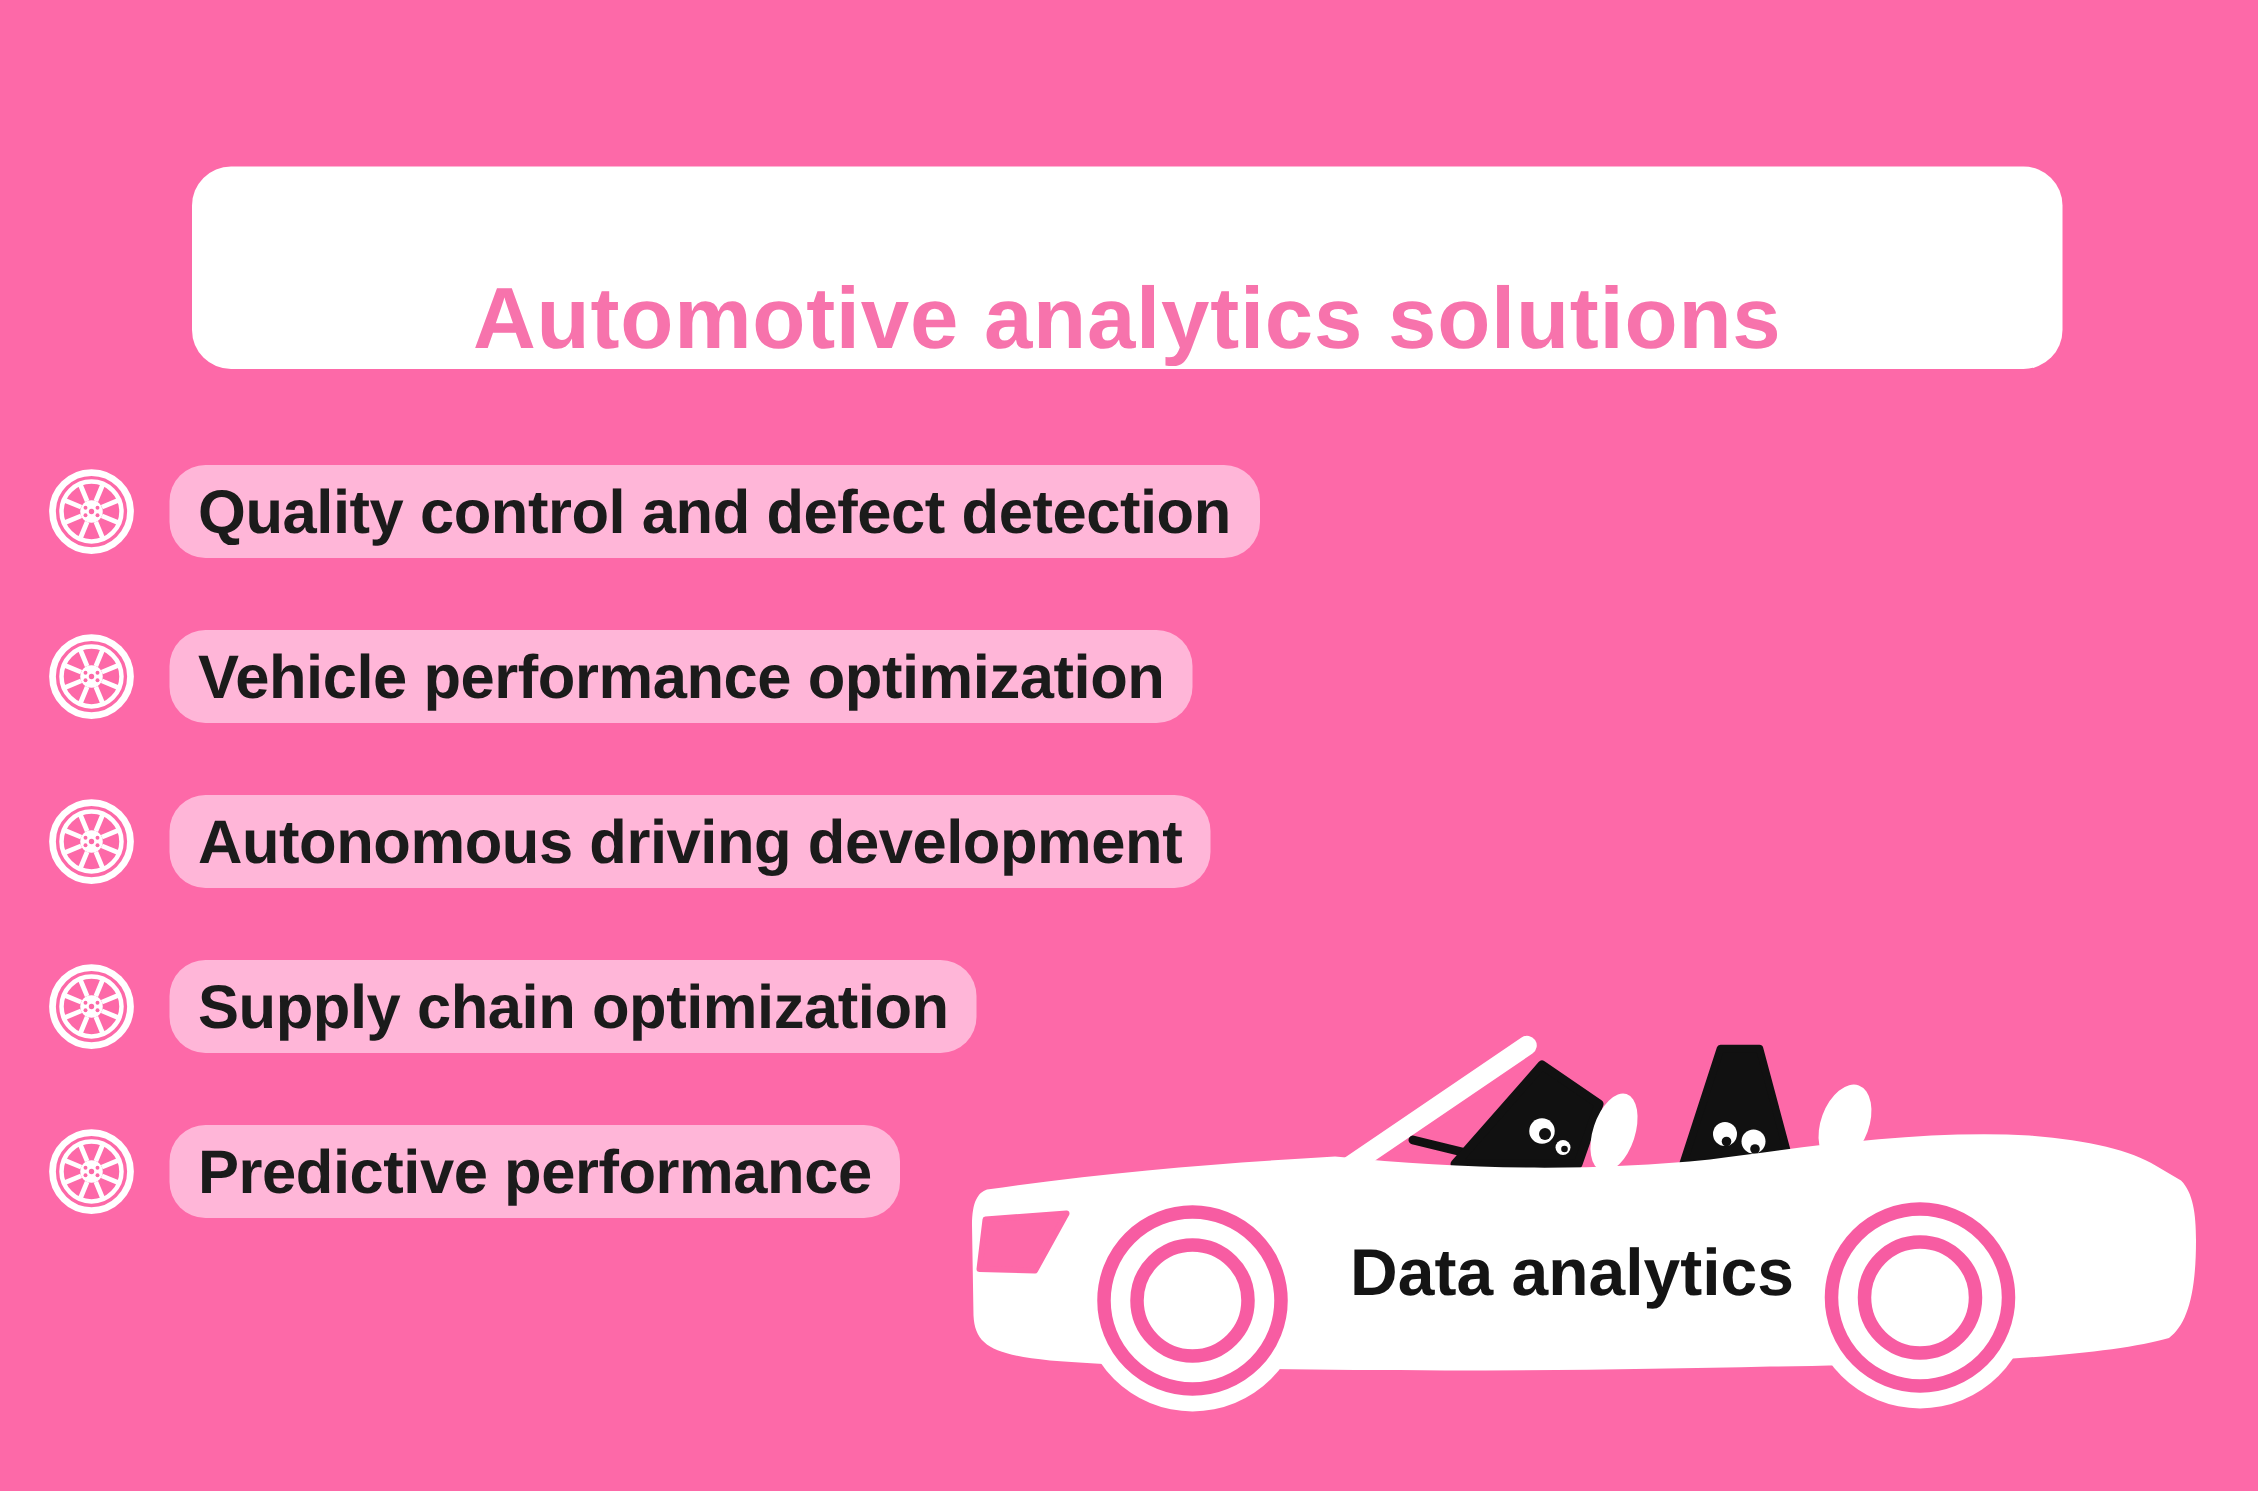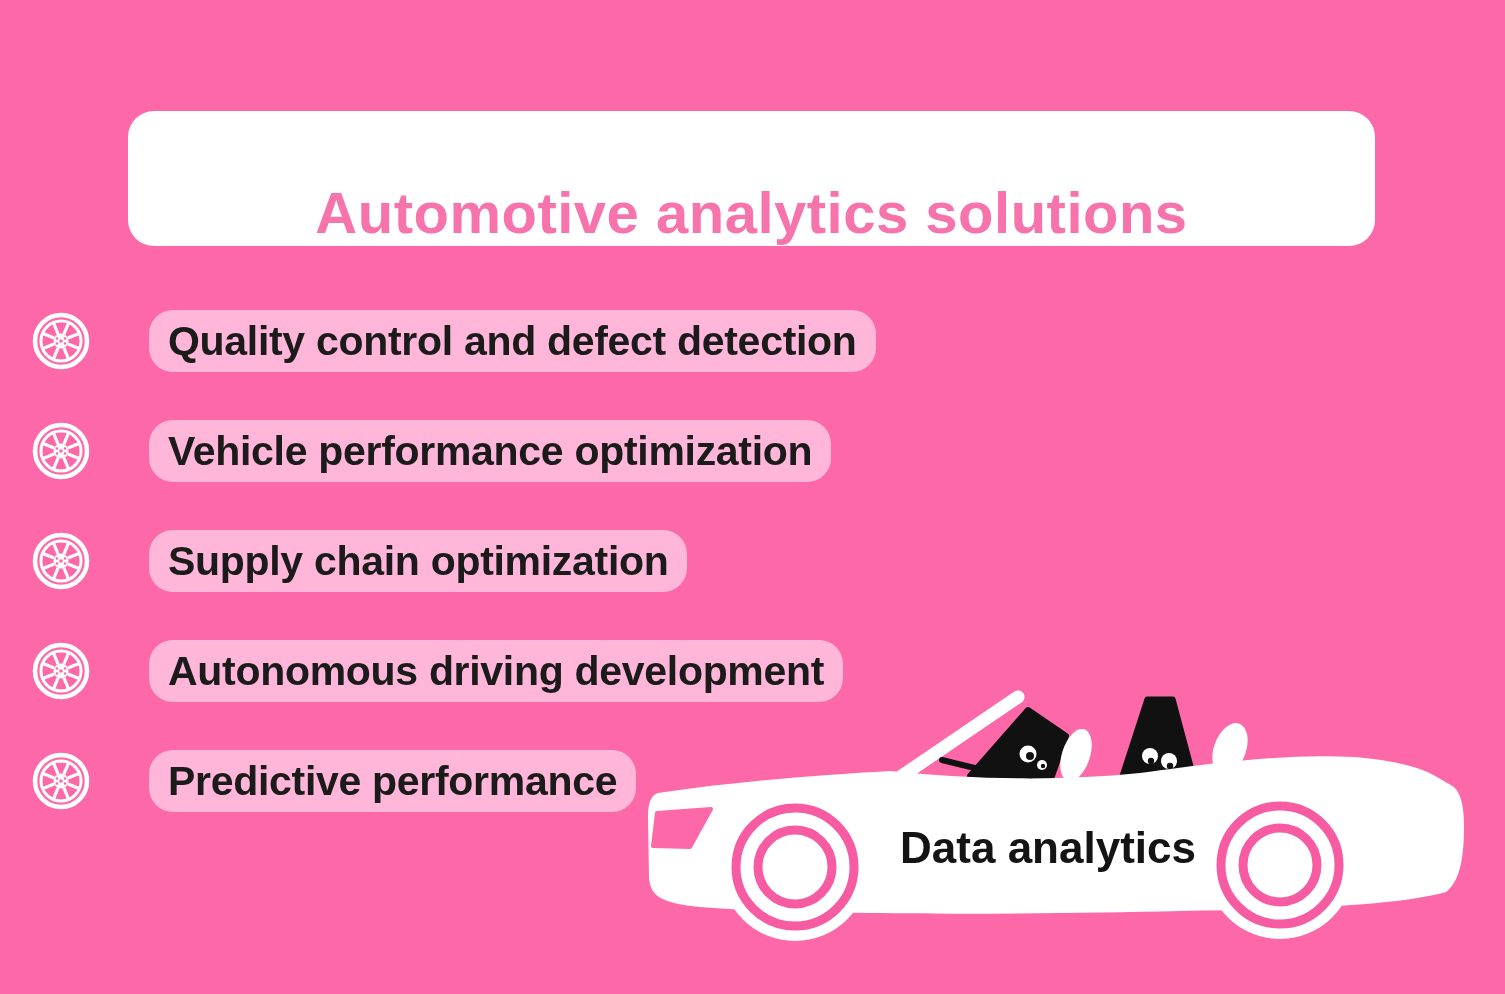--- a/index.html
+++ b/index.html
@@ -35,21 +35,20 @@
   
   .solution-list {
     position: absolute;
     left: 32px; top: 310px;
   }
   .solution-row {
     display: flex;
     align-items: center;
     margin-bottom: 48px;
     height: 62px;
-    gap: 36px;
   }
   .wheel-icon {
     width: 58px; height: 58px;
     flex: 0 0 58px;
     margin-right: 23px;
   }
   .pill {
     background: #FFB6D8;
     border-radius: 24px;
     height: 62px;
@@ -168,51 +167,51 @@
         <circle cx="29" cy="29" r="7.5" fill="#FFFFFF"></circle>
         <g fill="#FD69A8">
           <circle cx="29" cy="29" r="1.8"></circle>
           <circle cx="33" cy="26.5" r="1.3"></circle>
             <circle cx="33" cy="31.5" r="1.3"></circle>
           <circle cx="25" cy="26.5" r="1.3"></circle>
             <circle cx="25" cy="31.5" r="1.3"></circle>
         </g>
       </svg>
       <div class="pill">
+        <span>Autonomous driving development</span>
+      </div>
+    </div>
+
+    <div class="solution-row">
+      <svg class="wheel-icon" viewBox="0 0 58 58">
+        <g stroke="#FFFFFF" fill="none">
+          <circle cx="29" cy="29" r="26" stroke-width="4.5"></circle>
+          <circle cx="29" cy="29" r="20" stroke-width="3"></circle>
+          <g stroke-width="3.2">
+            <line x1="35.9" y1="31.9" x2="47.0" y2="36.5"></line>
+              <line x1="31.9" y1="35.9" x2="36.5" y2="47.0"></line>
+            <line x1="26.1" y1="35.9" x2="21.5" y2="47.0"></line>
+              <line x1="22.1" y1="31.9" x2="11.0" y2="36.5"></line>
+            <line x1="22.1" y1="26.1" x2="11.0" y2="21.5"></line>
+              <line x1="26.1" y1="22.1" x2="21.5" y2="11.0"></line>
+            <line x1="31.9" y1="22.1" x2="36.5" y2="11.0"></line>
+              <line x1="35.9" y1="26.1" x2="47.0" y2="21.5"></line>
+          </g>
+        </g>
+        <circle cx="29" cy="29" r="7.5" fill="#FFFFFF"></circle>
+        <g fill="#FD69A8">
+          <circle cx="29" cy="29" r="1.8"></circle>
+          <circle cx="33" cy="26.5" r="1.3"></circle>
+            <circle cx="33" cy="31.5" r="1.3"></circle>
+          <circle cx="25" cy="26.5" r="1.3"></circle>
+            <circle cx="25" cy="31.5" r="1.3"></circle>
+        </g>
+      </svg>
+      <div class="pill">
         <span>Supply chain optimization</span>
-      </div>
-    </div>
-
-    <div class="solution-row">
-      <svg class="wheel-icon" viewBox="0 0 58 58">
-        <g stroke="#FFFFFF" fill="none">
-          <circle cx="29" cy="29" r="26" stroke-width="4.5"></circle>
-          <circle cx="29" cy="29" r="20" stroke-width="3"></circle>
-          <g stroke-width="3.2">
-            <line x1="35.9" y1="31.9" x2="47.0" y2="36.5"></line>
-              <line x1="31.9" y1="35.9" x2="36.5" y2="47.0"></line>
-            <line x1="26.1" y1="35.9" x2="21.5" y2="47.0"></line>
-              <line x1="22.1" y1="31.9" x2="11.0" y2="36.5"></line>
-            <line x1="22.1" y1="26.1" x2="11.0" y2="21.5"></line>
-              <line x1="26.1" y1="22.1" x2="21.5" y2="11.0"></line>
-            <line x1="31.9" y1="22.1" x2="36.5" y2="11.0"></line>
-              <line x1="35.9" y1="26.1" x2="47.0" y2="21.5"></line>
-          </g>
-        </g>
-        <circle cx="29" cy="29" r="7.5" fill="#FFFFFF"></circle>
-        <g fill="#FD69A8">
-          <circle cx="29" cy="29" r="1.8"></circle>
-          <circle cx="33" cy="26.5" r="1.3"></circle>
-            <circle cx="33" cy="31.5" r="1.3"></circle>
-          <circle cx="25" cy="26.5" r="1.3"></circle>
-            <circle cx="25" cy="31.5" r="1.3"></circle>
-        </g>
-      </svg>
-      <div class="pill">
-        <span>Autonomous driving development</span>
       </div>
     </div>
 
     <div class="solution-row">
       <svg class="wheel-icon" viewBox="0 0 58 58">
         <g stroke="#FFFFFF" fill="none">
           <circle cx="29" cy="29" r="26" stroke-width="4.5"></circle>
           <circle cx="29" cy="29" r="20" stroke-width="3"></circle>
           <g stroke-width="3.2">
             <line x1="35.9" y1="31.9" x2="47.0" y2="36.5"></line>

